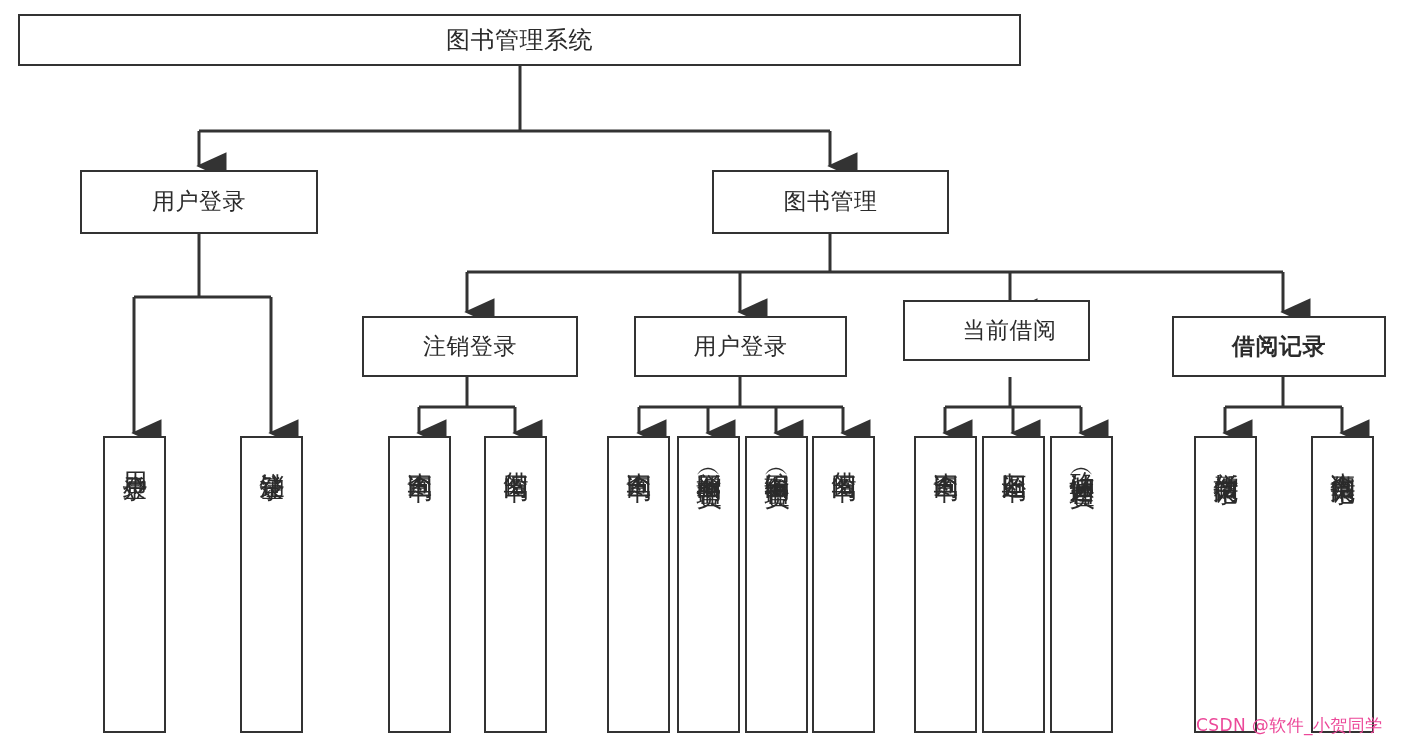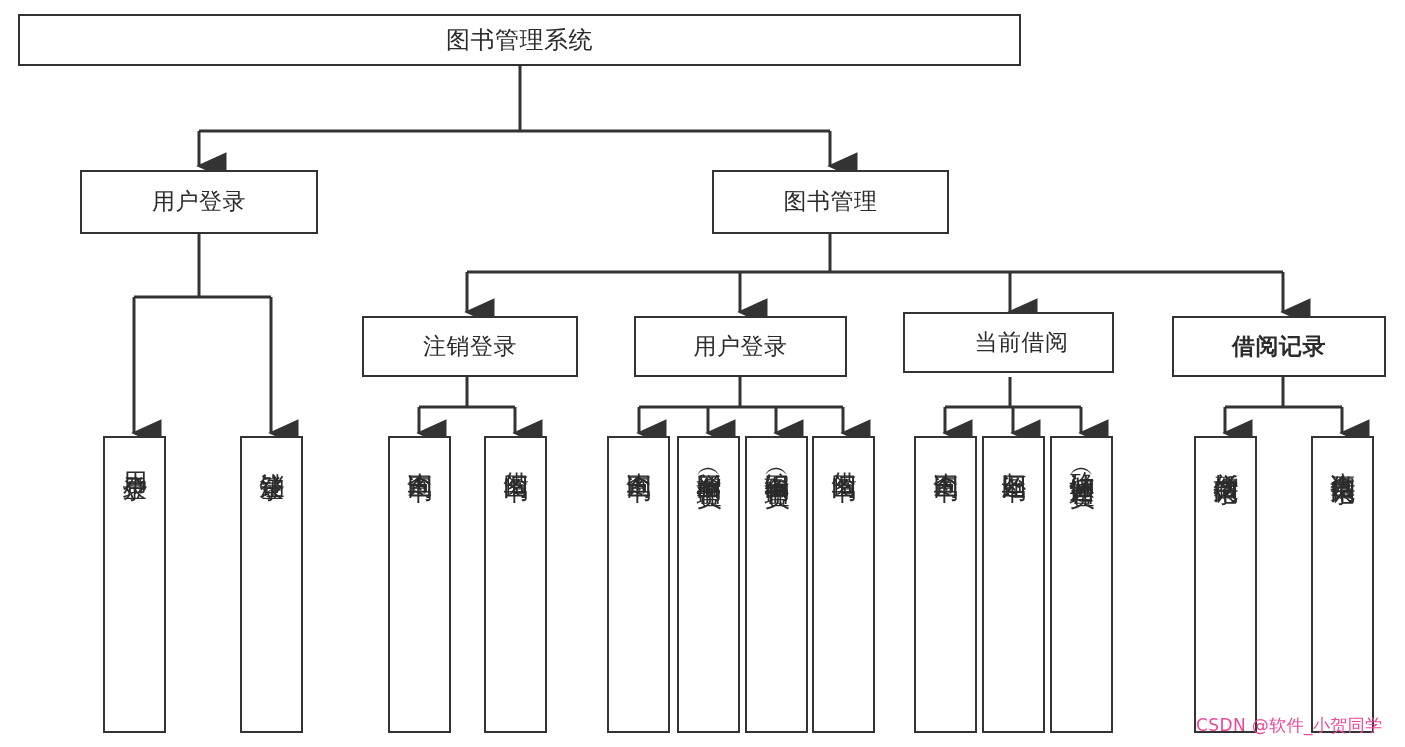--- a/index.html
+++ b/index.html
@@ -140,21 +140,21 @@
   </div>
 
   <div class="node h-node" style="left:362px; top:316px; width:216px; height:61px;">
     <span class="label">注销登录</span>
   </div>
 
   <div class="node h-node" style="left:634px; top:316px; width:213px; height:61px;">
     <span class="label">用户登录</span>
   </div>
 
-  <div class="node h-node" style="left:903px; top:312px; width:211px; height:61px;padding-left:26px;">
+  <div class="node h-node" style="left:903px; top:300px; width:187px; height:61px;padding-left:26px;">
     <span class="label">当前借阅</span>
   </div>
 
   <div class="node h-node" style="left:1172px; top:316px; width:214px; height:61px;font-weight:bold;">
     <span class="label">借阅记录</span>
   </div>
 
   <div class="node v-node" style="left:103px; top:436px; width:63px; height:297px;">
     <span class="label">用户登录</span>
   </div>

